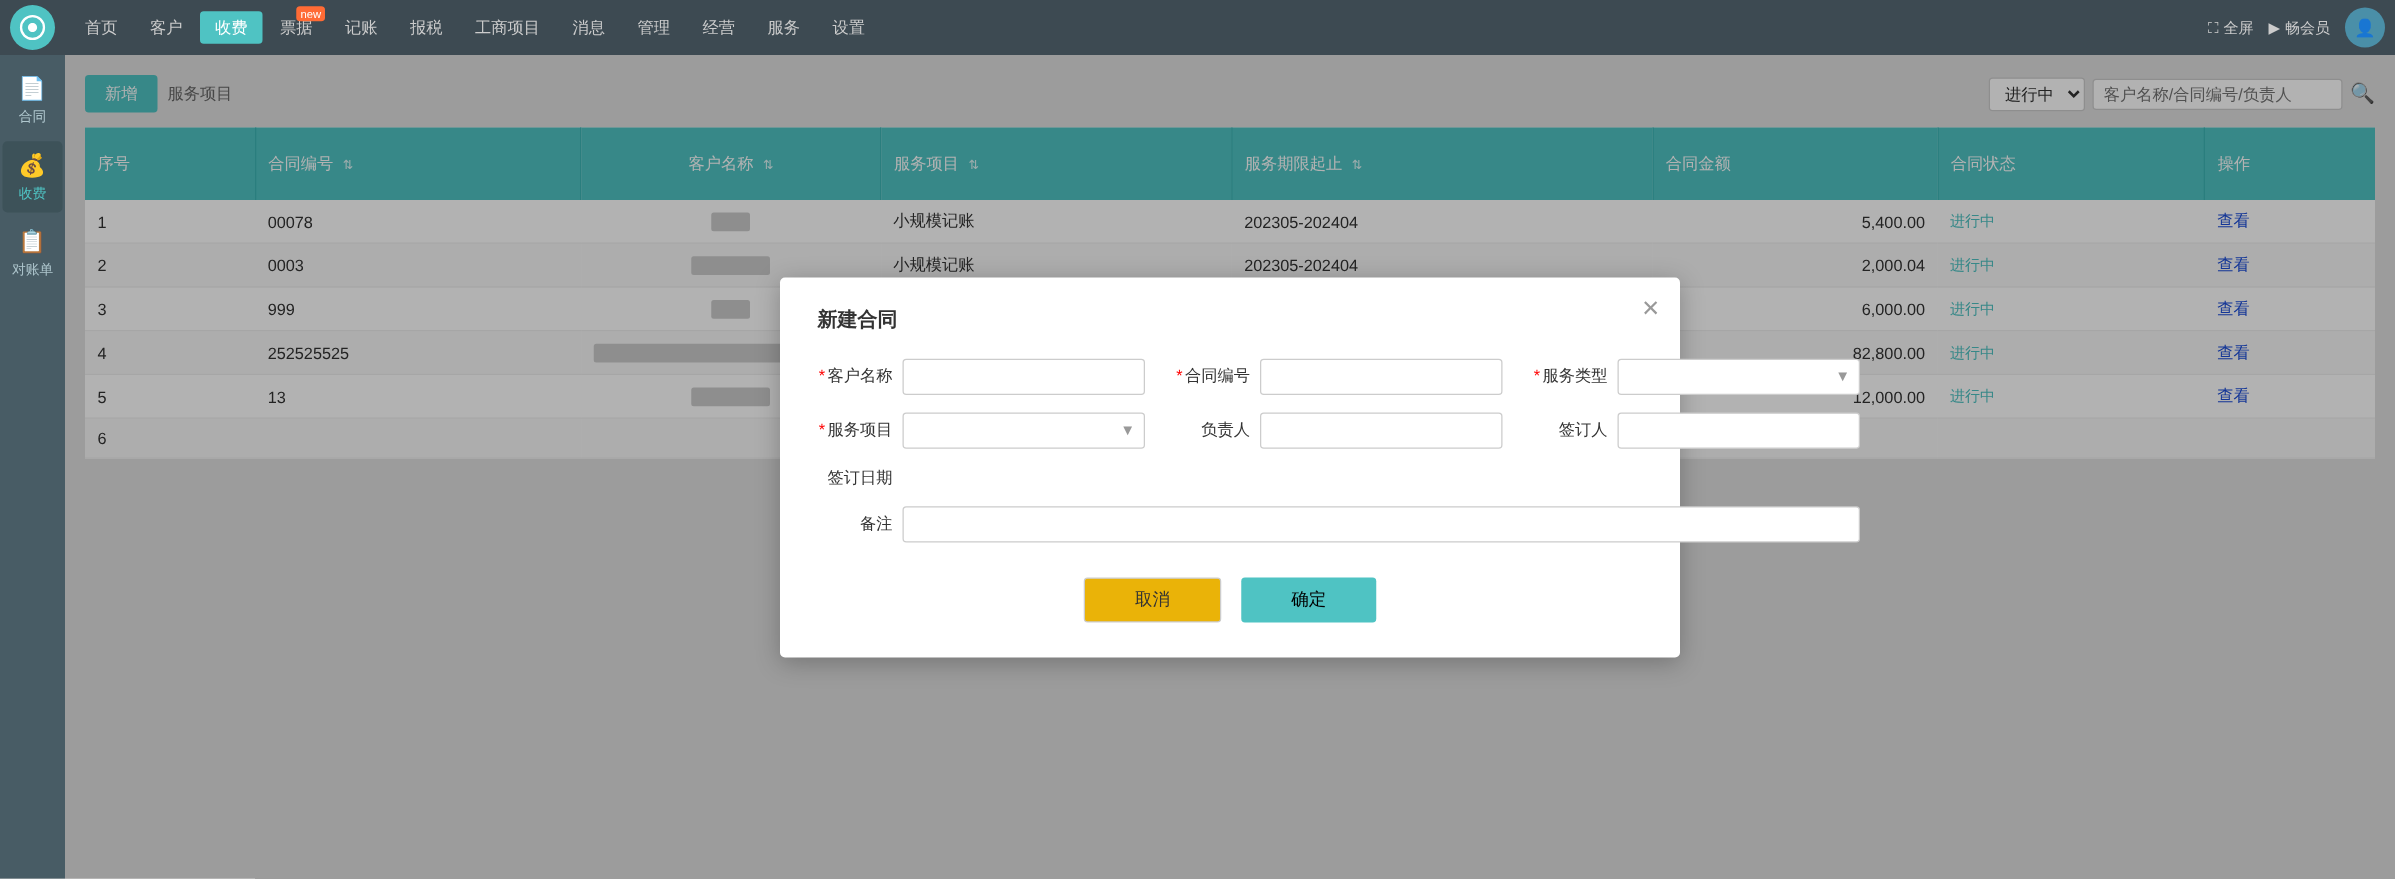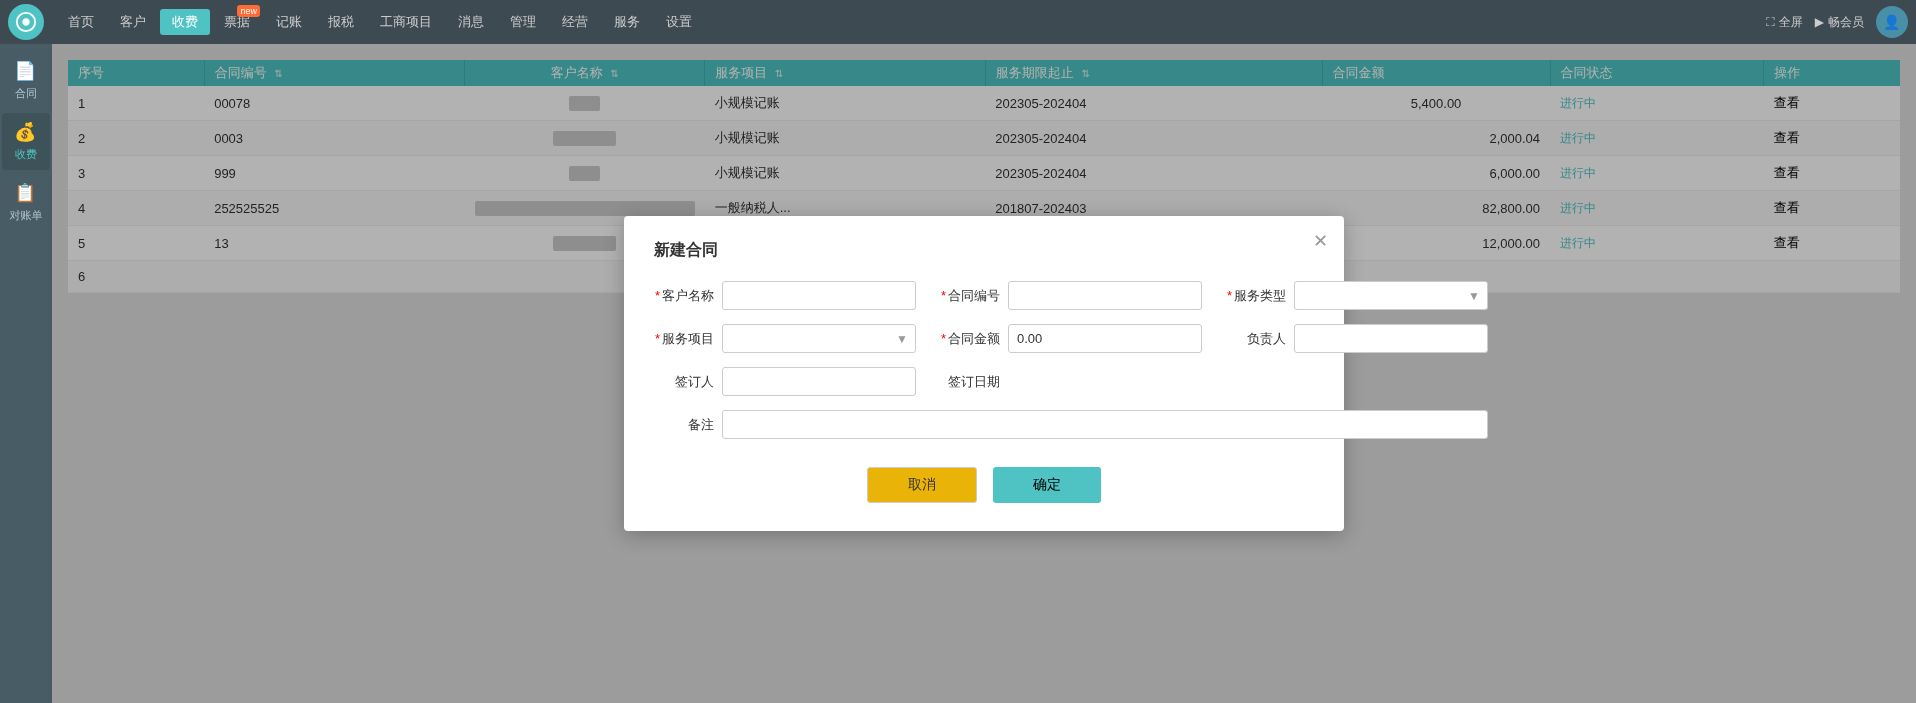--- a/index.html
+++ b/index.html
@@ -168,41 +168,41 @@
 
     
     .data-table {
       width: 100%;
       border-collapse: collapse;
       background: #fff;
     }
     .data-table th {
       background: #4fc3c3;
       color: #fff;
-      padding: 4px 10px;
+      padding: 20px 10px;
       text-align: left;
       font-weight: normal;
       font-size: 13px;
       border-right: 1px solid #3db5b5;
     }
     .data-table th:last-child { border-right: none; }
     .data-table td {
       padding: 8px 10px;
       border-bottom: 1px solid #eee;
       font-size: 13px;
       color: #333;
     }
     .data-table tr:nth-child(even) td { background: #f8f8f8; }
     .sort-icon { font-size: 10px; margin-left: 4px; color: #e0f7f7; }
     .status-badge {
       color: #4fc3c3;
       font-size: 12px;
     }
     .action-link {
-      color: #000000;
+      color: #1d4ed8;
       cursor: pointer;
       font-size: 13px;
     }
 
     
     .modal-overlay {
       position: absolute;
       top: 0; left: 0; right: 0; bottom: 0;
       background: rgba(0,0,0,0.3);
       display: flex;
@@ -404,20 +404,35 @@
       <span>收费</span>
     </div>
     <div class="sidebar-item">
       <span class="sidebar-icon">📋</span>
       <span>对账单</span>
     </div>
   </div>
 
   <div class="content">
 
+    <div class="toolbar">
+      <button class="btn-new">新增</button>
+      <span class="toolbar-label">服务项目</span>
+      <div class="toolbar-right">
+        <select class="status-select">
+          <option>进行中</option>
+          <option>已完成</option>
+          <option>已终止</option>
+        </select>
+        <input class="search-input" type="text" placeholder="客户名称/合同编号/负责人" style="">
+        <button class="search-btn">
+          <span>🔍</span>
+        </button>
+      </div>
+    </div>
 
     <table class="data-table">
       <thead>
         <tr>
           <th>序号</th>
           <th>
             <span>合同编号</span>
             <span class="sort-icon">⇅</span>
           </th>
           <th style="text-align:center; width:220px">
@@ -437,21 +452,21 @@
           <th>操作</th>
         </tr>
       </thead>
       <tbody id="table-body">
           <tr>
       <td>1</td>
       <td>00078</td>
       <td style="text-align:center"><span class="blurred-text">■■■■</span></td>
       <td>小规模记账</td>
       <td>202305-202404</td>
-      <td style="text-align:center">5,400.00</td>
+      <td style="text-align:right">5,400.00</td>
       <td><span class="status-badge">进行中</span></td>
       <td><span class="action-link">查看</span></td>
     </tr>
           <tr>
       <td>2</td>
       <td>0003</td>
       <td style="text-align:center"><span class="blurred-text">■■■■■■■■</span></td>
       <td>小规模记账</td>
       <td>202305-202404</td>
       <td style="text-align:right">2,000.04</td>
@@ -538,26 +553,20 @@
             </span>
             <div class="form-select-wrapper">
               <select class="form-select">
                 <option value=""></option>
               </select>
               <span class="select-arrow">▼</span>
             </div>
           </div>
 
           <div class="form-row">
-            <span class="form-label">
-              <span class="required-star">*</span><span>合同金额</span>
-            </span>
-            <input class="form-input" type="text" value="0.00" style="">
-          </div>
-          <div class="form-row">
             <span class="form-label">负责人</span>
             <input class="form-input" type="text" style="">
           </div>
 
           <div class="form-row">
             <span class="form-label">签订人</span>
             <input class="form-input" type="text" style="">
           </div>
           <div class="form-row">
             <span class="form-label">签订日期</span>

